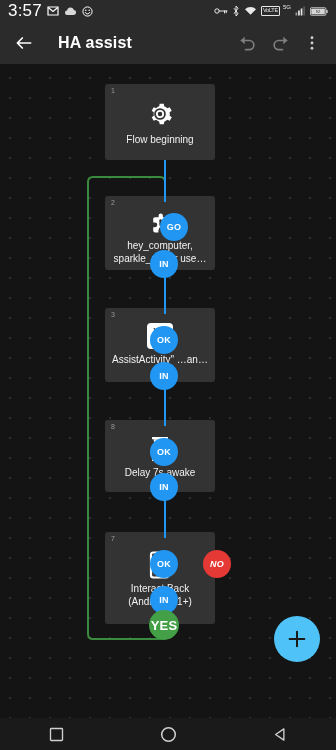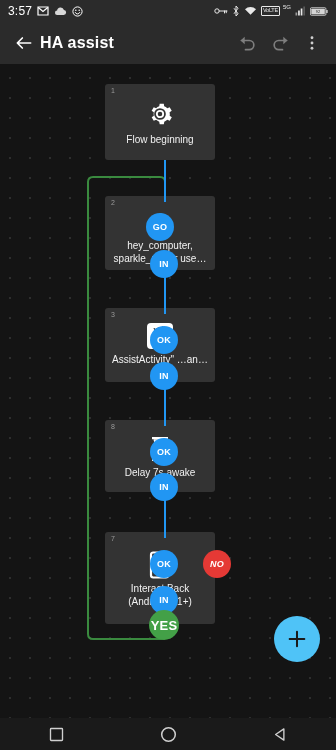--- a/index.html
+++ b/index.html
@@ -13,37 +13,37 @@
 
   
   .statusbar {
     position: absolute; top: 0; left: 0; width: 336px; height: 22px;
     background: #2b2b2b;
     display: flex; align-items: center; justify-content: space-between;
     padding: 0 8px;
   }
   .sb-left { display: flex; align-items: center; gap: 5px; }
   .sb-right { display: flex; align-items: center; gap: 4px; }
-  .sb-clock { color: #ffffff; font-size: 12px; letter-spacing: .2px; }
+  .sb-clock { color: #ffffff; font-size: 17px; letter-spacing: .2px; }
   .sb-ic { display: inline-flex; align-items: center; justify-content: center; }
   .sb-ic svg { display: block; }
   .volte-box {
     border: 1px solid #e8e8e8; color: #e8e8e8; font-size: 5.5px;
     line-height: 1; padding: 1.5px 1px; border-radius: 1px;
     font-family: "Liberation Sans", sans-serif; letter-spacing: -0.2px;
   }
   .fiveg { color: #e8e8e8; font-size: 6px; position: relative; top: -4px; margin-left: -1px; }
 
   
   .appbar {
     position: absolute; top: 22px; left: 0; width: 336px; height: 42px;
     background: #2b2b2b; display: flex; align-items: center; padding: 0 8px;
   }
   .appbar-title {
-    color: #ffffff; font-size: 16px; font-weight: bold; flex: 1;
+    color: #ffffff; font-size: 16px; font-weight: bold; margin-left: 18px; flex: 1;
     letter-spacing: .2px;
   }
   .ab-btn { width: 32px; height: 32px; display: flex; align-items: center; justify-content: center; }
 
   
   .canvas {
     position: absolute; top: 64px; left: 0; width: 336px; height: 654px;
     background-color: #141414;
     background-image: radial-gradient(#2e2e2e 1px, transparent 1.1px);
     background-size: 20px 20px;
@@ -214,21 +214,21 @@
       <div class="node-icon">
         <svg width="26" height="26" viewBox="0 0 24 24">
           <path fill="#ffffff" d="M12 8.2a3.8 3.8 0 1 0 0 7.6 3.8 3.8 0 0 0 0-7.6zm0 5.9a2.1 2.1 0 1 1 0-4.2 2.1 2.1 0 0 1 0 4.2z"></path>
           <path fill="#ffffff" d="M21 12c0-.6-.06-1.1-.17-1.65l2-1.3-1.9-3.3-2.2.85a8.2 8.2 0 0 0-2.85-1.65L15.5 2.5h-3.8l-.42 2.45a8.2 8.2 0 0 0-2.86 1.65L6.22 5.75 4.3 9.05l2 1.3A8.5 8.5 0 0 0 6.15 12c0 .56.06 1.1.17 1.65l-2 1.3 1.9 3.3 2.22-.85a8.2 8.2 0 0 0 2.85 1.65l.42 2.45h3.8l.42-2.45a8.2 8.2 0 0 0 2.85-1.65l2.2.85 1.92-3.3-2-1.3c.1-.55.17-1.09.17-1.65zm-9 5.4A5.4 5.4 0 1 1 12 6.6a5.4 5.4 0 0 1 0 10.8z"></path>
         </svg>
       </div>
       <div class="node-label">
         <span>Flow beginning</span>
       </div>
     </div>
-    <div class="port port-blue" style="left:146px; top:149px; width:28px; height:28px;">GO</div>
+    <div class="port port-blue" style="left:160px; top:149px; width:28px; height:28px;">GO</div>
 
     <div class="port port-blue" style="left:150px; top:186px; width:28px; height:28px;">IN</div>
     <div class="node" style="left:105px; top:132px; height:74px;">
       <div class="node-num">2</div>
       <div class="node-icon" style="margin-top:14px;">
         <svg width="27" height="27" viewBox="0 0 24 24">
           <path fill="#ffffff" d="M20.5 11.3h-1.6V8.1c0-.9-.72-1.6-1.6-1.6h-3.2V4.9a1.9 1.9 0 0 0-3.8 0v1.6H7.1c-.88 0-1.6.72-1.6 1.6v3.04h1.6a2.06 2.06 0 0 1 0 4.12H5.5v3.04c0 .88.72 1.6 1.6 1.6h3.04v-1.6a2.06 2.06 0 1 1 4.12 0v1.6h3.04c.88 0 1.6-.72 1.6-1.6v-3.2h1.6a1.9 1.9 0 0 0 0-3.8z"></path>
           <rect x="11" y="8.2" width="2.1" height="6.2" rx="1" fill="#2b2b2b"></rect>
           <circle cx="12.05" cy="16.6" r="1.2" fill="#2b2b2b"></circle>
         </svg>

